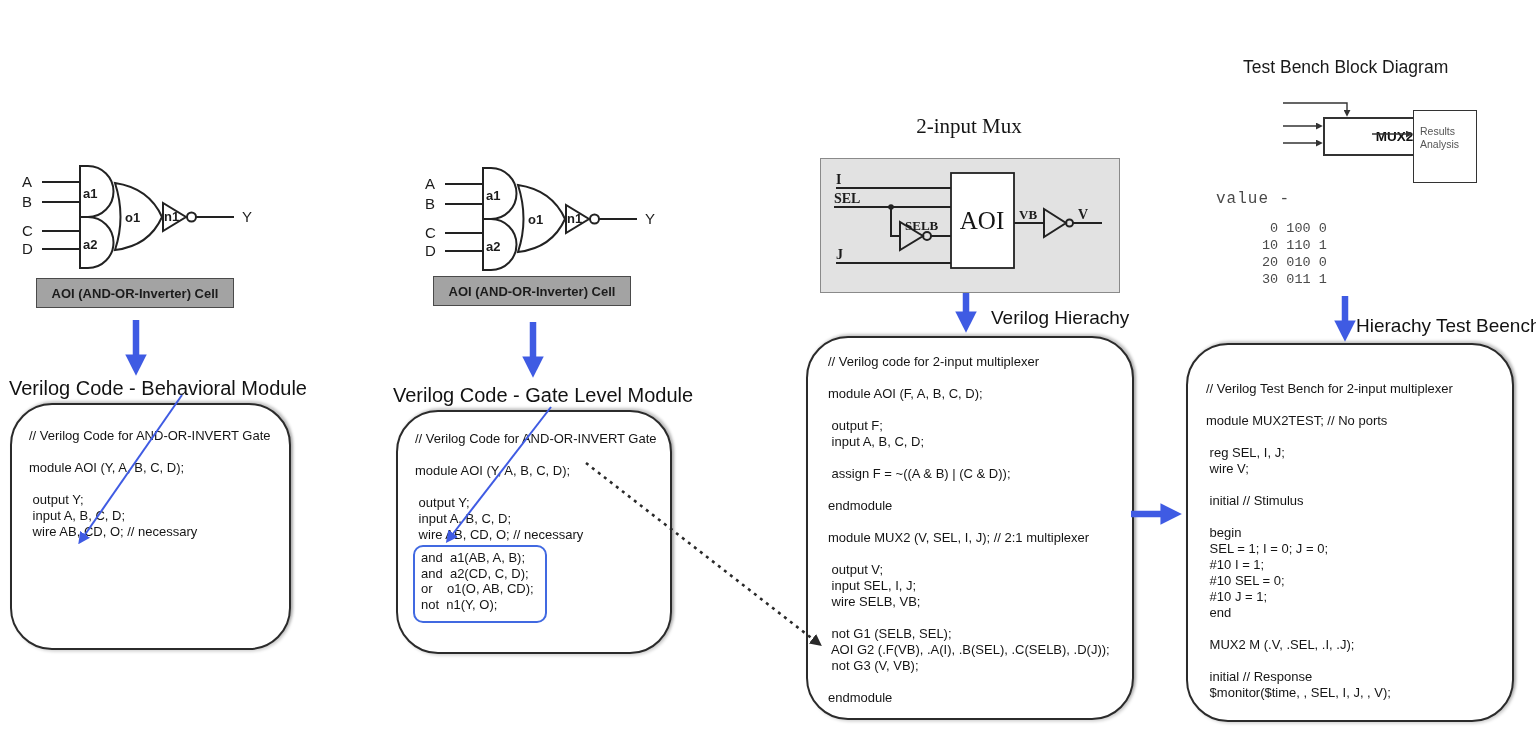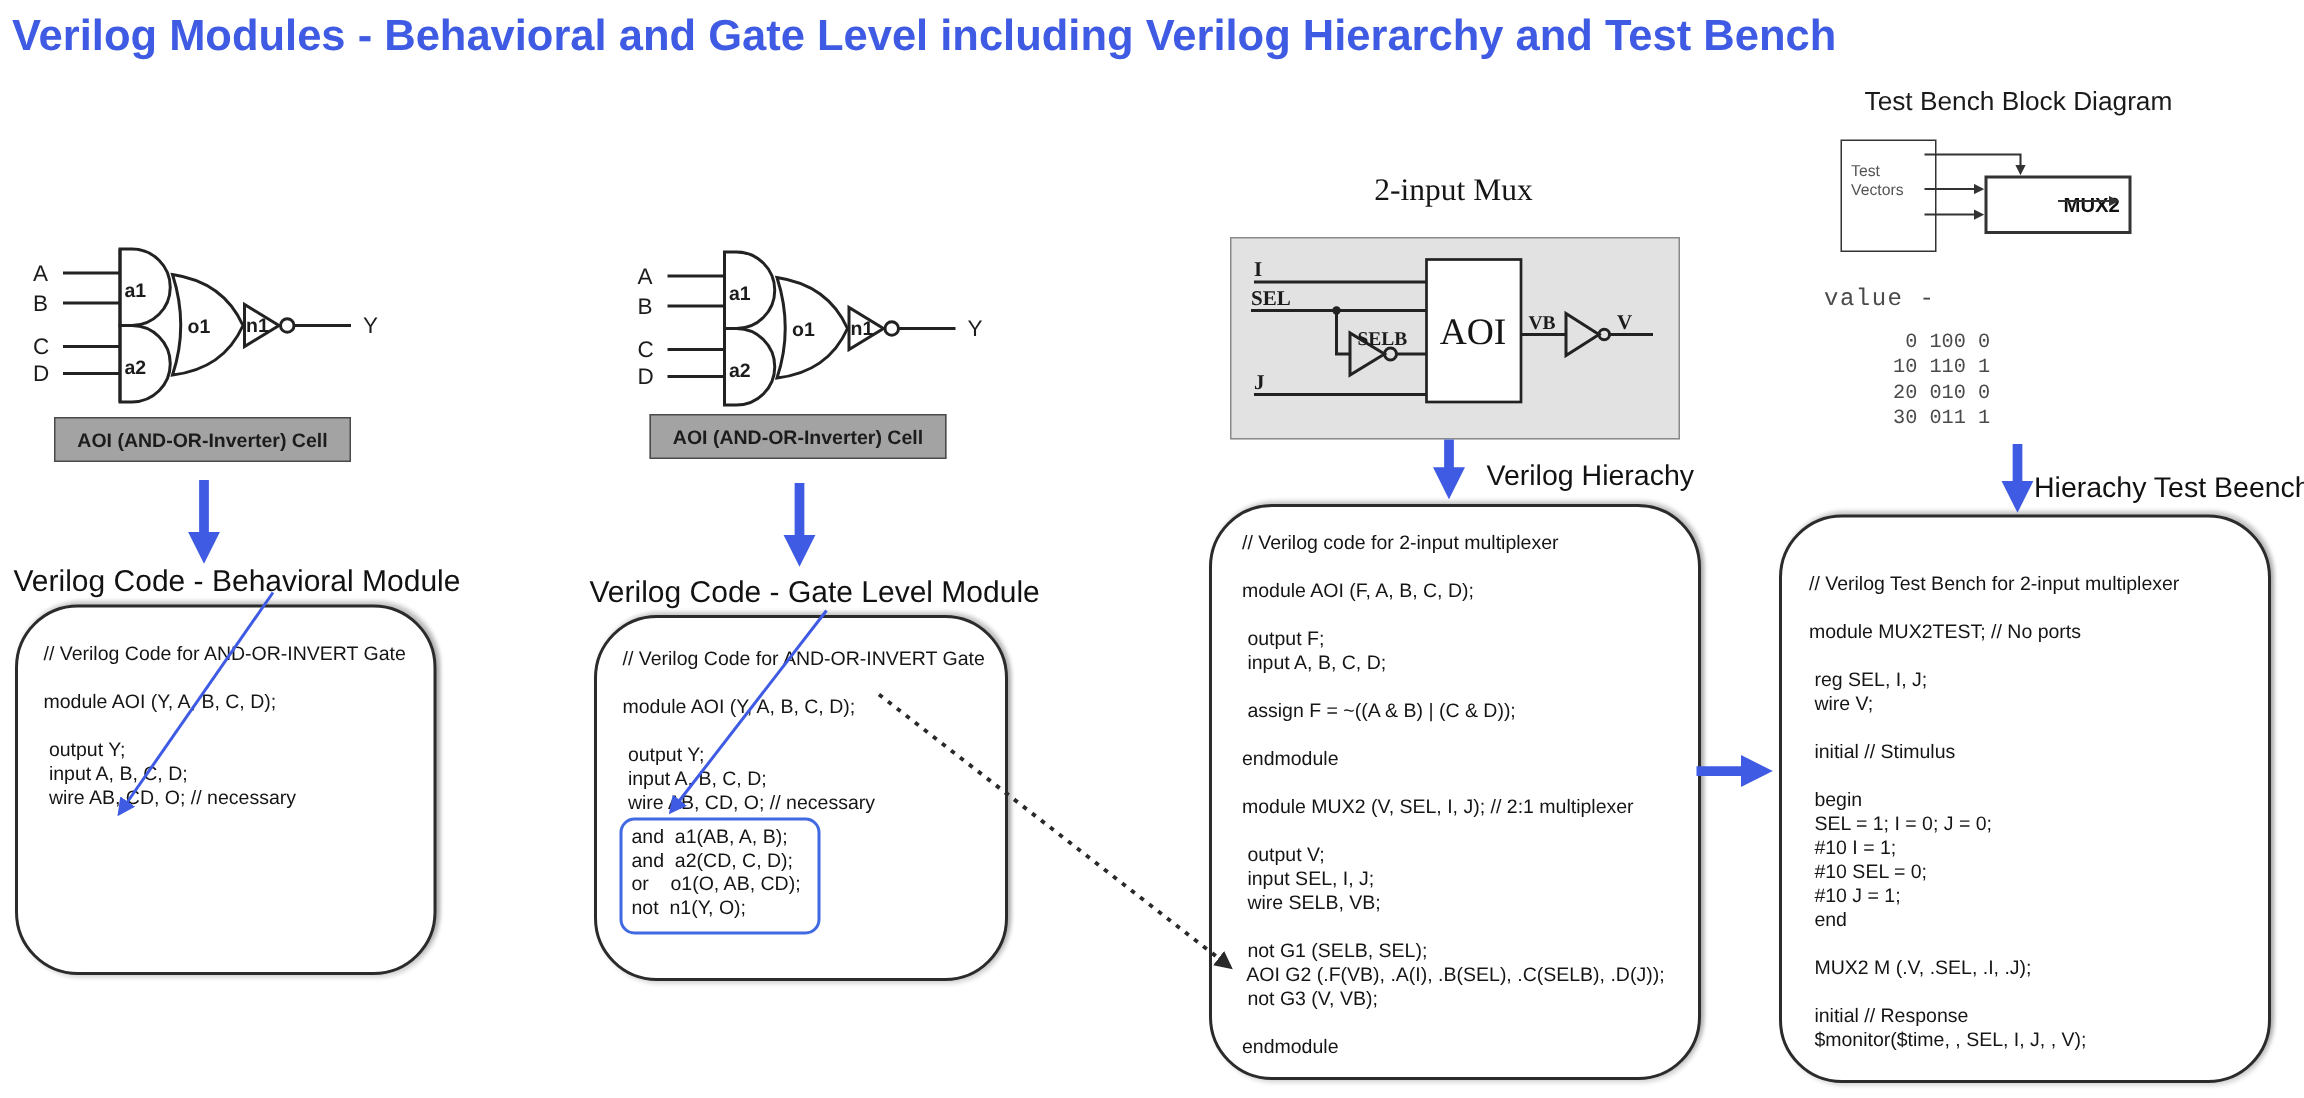--- a/index.html
+++ b/index.html
@@ -51,21 +51,20 @@
       <path d="M0,0 L6,3 L0,6 Z" fill="#2a2a2a"></path>
     </marker>
     <marker id="ah-thin" viewBox="0 0 6 6" refX="1" refY="3" markerWidth="5" markerHeight="5" orient="auto">
       <path d="M0,0 L6,3 L0,6 Z" fill="#333"></path>
     </marker>
   </defs>
 </svg>
 
 <div class="canvas">
 
-  <div class="abs page-title">Verilog Modules - Behavioral and Gate Level including Verilog Hierarchy and Test Bench</div>
 
   <svg class="abs" style="left:12px;top:158px" width="260" height="150" viewBox="0 0 260 150">
     <text class="io" x="10" y="29">A</text>
     <text class="io" x="10" y="49">B</text>
     <text class="io" x="10" y="78">C</text>
     <text class="io" x="10" y="96">D</text>
     <line class="wire" x1="30" y1="24" x2="68" y2="24"></line>
     <line class="wire" x1="30" y1="44" x2="68" y2="44"></line>
     <line class="wire" x1="30" y1="73" x2="68" y2="73"></line>
     <line class="wire" x1="30" y1="91" x2="68" y2="91"></line>
@@ -184,23 +183,23 @@
 
  not G1 (SELB, SEL);
  AOI G2 (.F(VB), .A(I), .B(SEL), .C(SELB), .D(J));
  not G3 (V, VB);
 
 endmodule</pre>
   </div>
 
   <div class="abs" style="left:1190px;top:55px;width:330px;height:130px">
     <div class="abs tb-title" style="left:53px;top:2px">Test Bench Block Diagram</div>
-    <div class="abs tb-box" style="left:37px;top:38px;width:56px;height:59px;padding:14px 0 0 6px">Test
-Vectors</div>
     <div class="abs tb-box dut" style="left:133px;top:62px;width:49px;height:35px">MUX2</div>
+    <div class="abs tb-box" style="left:223px;top:55px;width:56px;height:57px;padding:14px 0 0 6px">Results
+Analysis</div>
     <svg class="abs" style="left:0;top:0" width="330" height="130" viewBox="0 0 330 130">
       <polyline points="93,48 157,48 157,56" fill="none" stroke="#333" stroke-width="1.4" marker-end="url(#ah-thin)"></polyline>
       <line x1="93" y1="71" x2="127" y2="71" stroke="#333" stroke-width="1.4" marker-end="url(#ah-thin)"></line>
       <line x1="93" y1="88" x2="127" y2="88" stroke="#333" stroke-width="1.4" marker-end="url(#ah-thin)"></line>
       <line x1="182" y1="79" x2="217" y2="79" stroke="#333" stroke-width="1.4" marker-end="url(#ah-thin)"></line>
     </svg>
   </div>
 
   <div class="abs val-label mono" style="left:1216px;top:190px">value  -</div>
   <div class="abs mono" style="left:1262px;top:220px">

